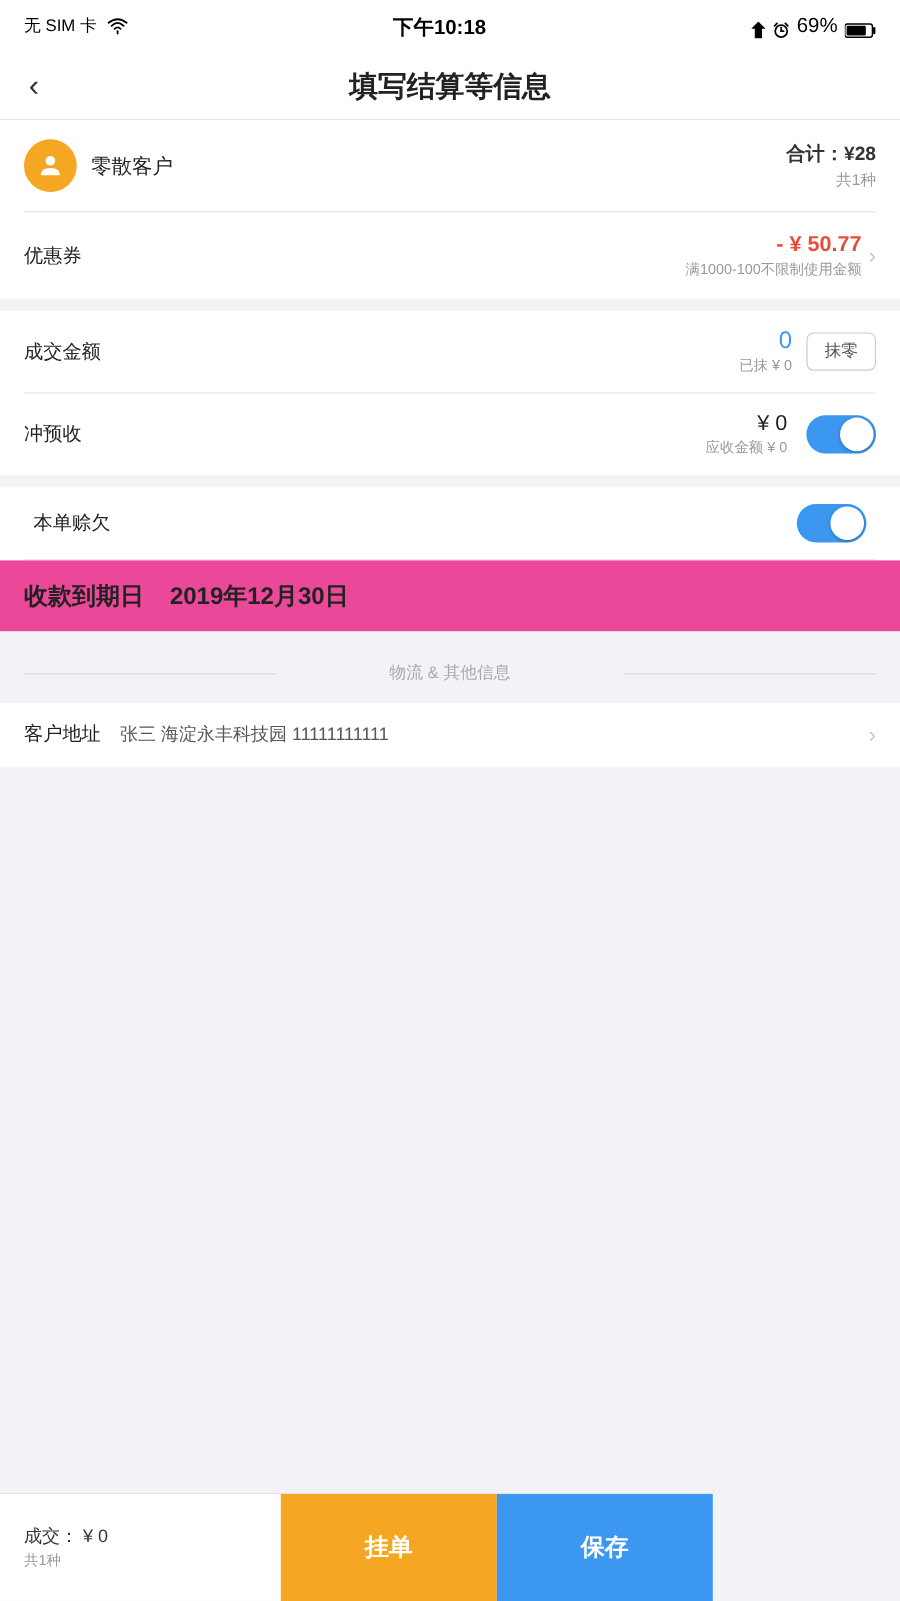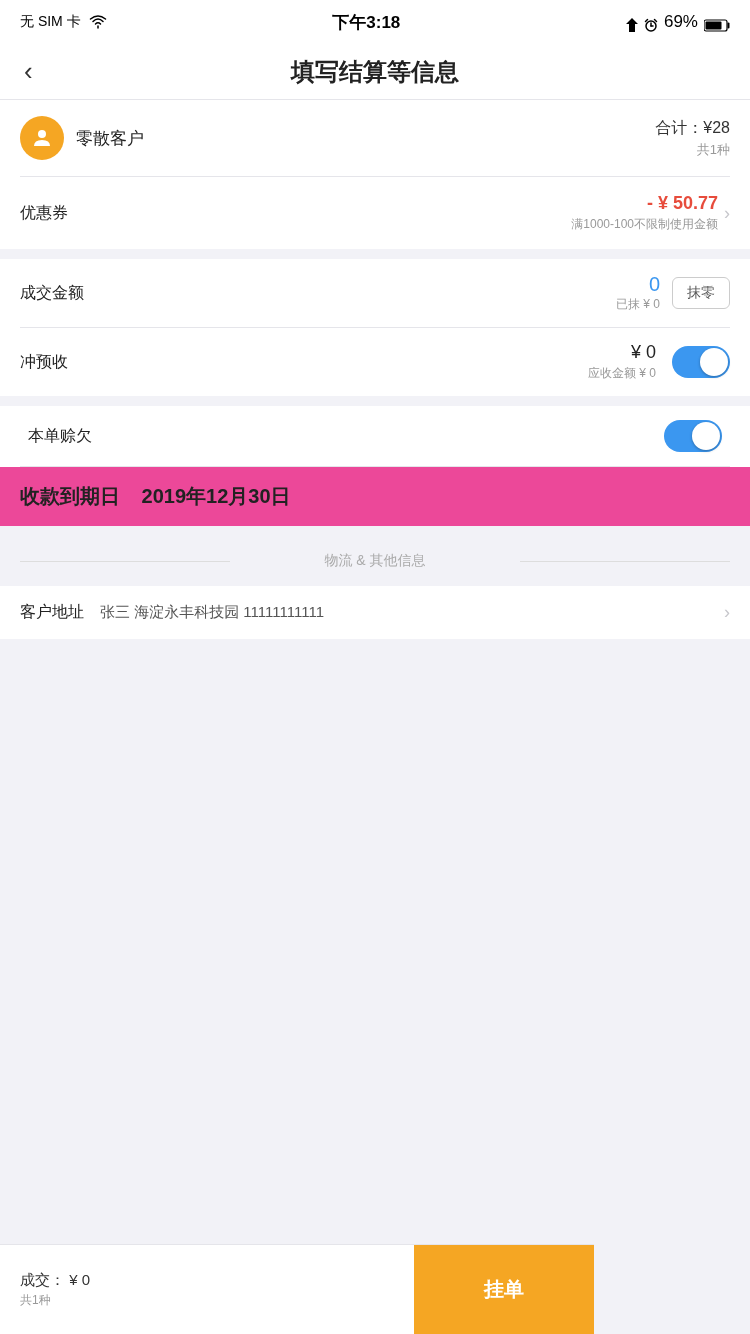--- a/index.html
+++ b/index.html
@@ -90,21 +90,21 @@
       font-size: 17px;
       color: #222;
       font-weight: 500;
     }
     .customer-right {
       text-align: right;
     }
     .total-amount {
       font-size: 16px;
       color: #333;
-      font-weight: 400;
+      font-weight: 700;
     }
     .total-count {
       font-size: 13px;
       color: #999;
       margin-top: 2px;
     }
 
     
     .divider {
       height: 1px;
@@ -373,21 +373,21 @@
 <div class="status-bar">
   <div class="status-left">
     <span>无 SIM 卡</span>
     <svg width="18" height="14" viewBox="0 0 18 14">
       <path d="M9 11 L9 13" stroke="#000" stroke-width="1.5" stroke-linecap="round"></path>
       <path d="M6.5 9 Q9 6.5 11.5 9" stroke="#000" stroke-width="1.5" fill="none" stroke-linecap="round"></path>
       <path d="M4 6.5 Q9 1.5 14 6.5" stroke="#000" stroke-width="1.5" fill="none" stroke-linecap="round"></path>
       <path d="M1.5 4 Q9 -2 16.5 4" stroke="#000" stroke-width="1.5" fill="none" stroke-linecap="round"></path>
     </svg>
   </div>
-  <div class="status-center">下午3:18</div>
+  <div class="status-center">下午10:18</div>
   <div class="status-right">
     <svg width="12" height="14" viewBox="0 0 12 14">
       <path d="M6 0 L12 6 L9 6 L9 14 L3 14 L3 6 L0 6 Z" fill="#000"></path>
     </svg>
     <svg width="14" height="14" viewBox="0 0 14 14">
       <circle cx="7" cy="8" r="5" stroke="#000" stroke-width="1.5" fill="none"></circle>
       <line x1="7" y1="8" x2="7" y2="5" stroke="#000" stroke-width="1.5" stroke-linecap="round"></line>
       <line x1="7" y1="8" x2="9" y2="8" stroke="#000" stroke-width="1.5" stroke-linecap="round"></line>
       <line x1="3.5" y1="1.5" x2="1.5" y2="3.5" stroke="#000" stroke-width="1.5" stroke-linecap="round"></line>
       <line x1="10.5" y1="1.5" x2="12.5" y2="3.5" stroke="#000" stroke-width="1.5" stroke-linecap="round"></line>
@@ -500,13 +500,14 @@
 
 <div class="bottom-bar">
   <div class="bottom-info">
     <div class="bottom-deal">
       <span>成交：</span>
       <span>¥ 0</span>
     </div>
     <div class="bottom-count">共1种</div>
   </div>
   <div class="bottom-btn-hang">挂单</div>
+  <div class="bottom-btn-save">保存</div>
 </div>
 
 </body></html>

